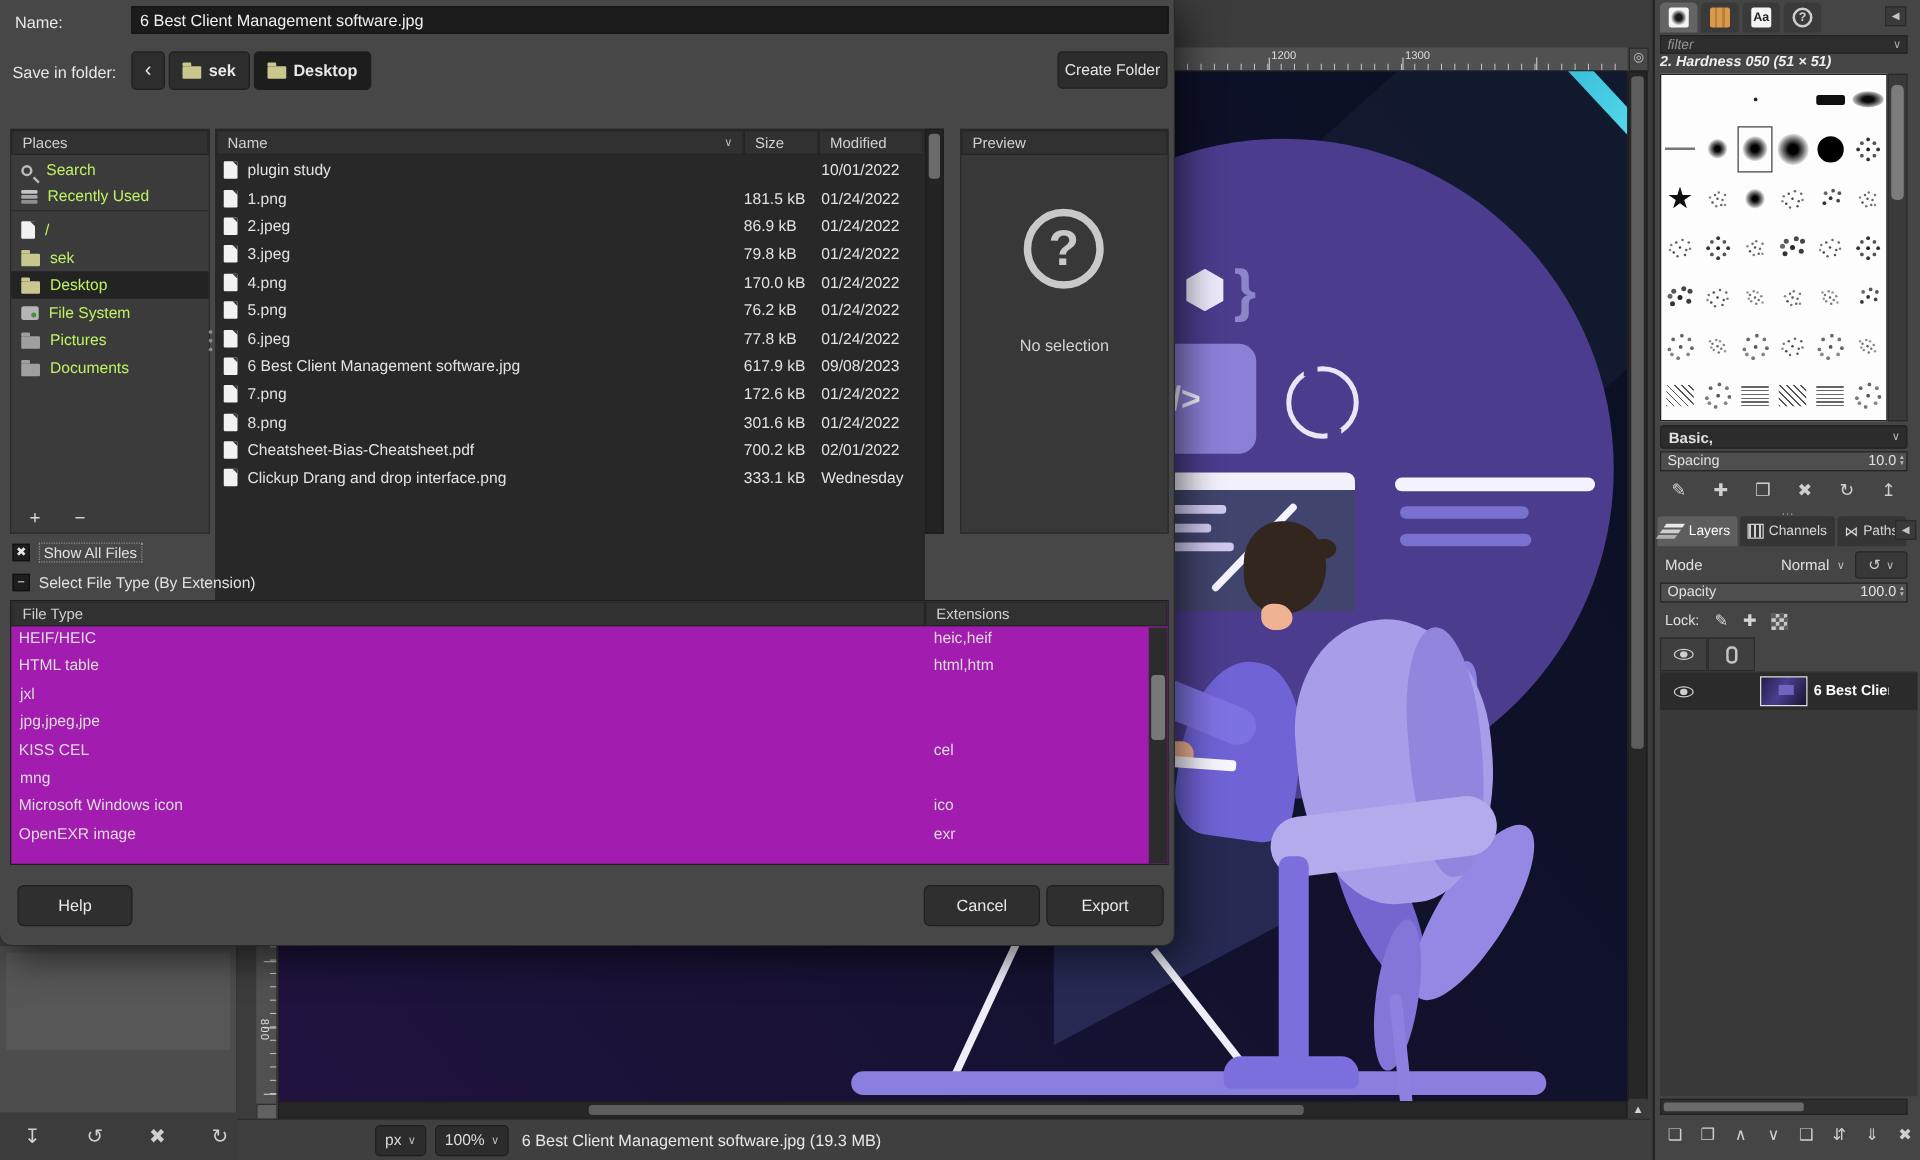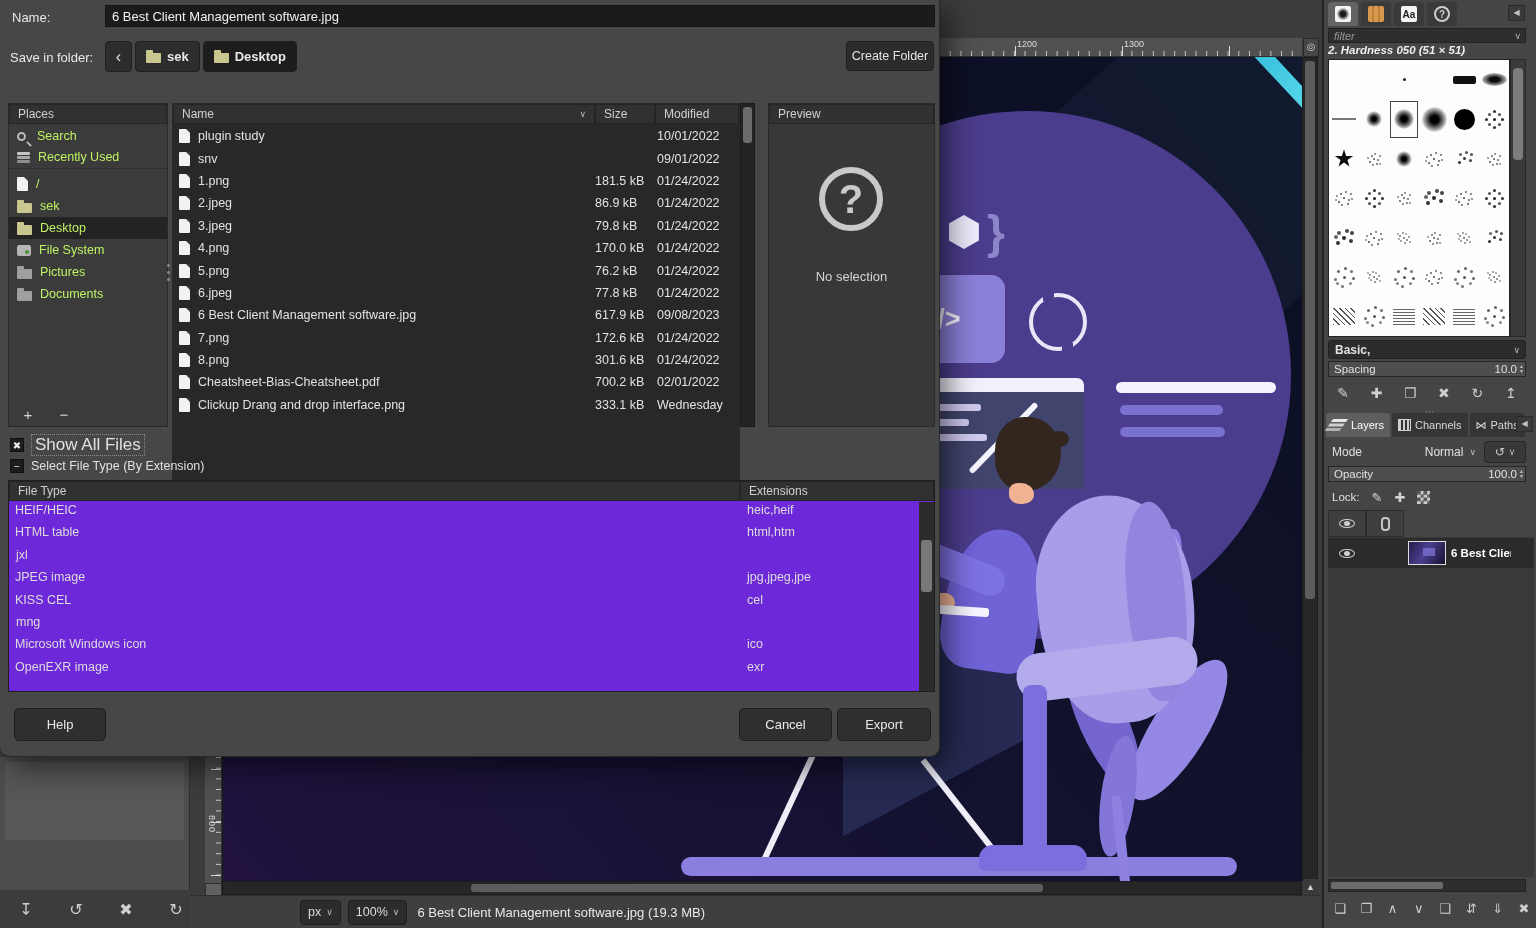--- a/index.html
+++ b/index.html
@@ -264,24 +264,24 @@
 
   .preview { left:768px; top:103px; width:167px; height:324px; background:#383838; border:1px solid #2a2a2a; }
   .preview-hdr { left:0; top:0; width:165px; height:20px; }
   .preview-q { left:50px; top:63px; width:64px; height:64px; border:6px solid #c9c9c9; border-radius:50%;
     color:#c9c9c9; font-size:40px; font-weight:bold; display:flex; align-items:center; justify-content:center; }
   .preview-empty { left:0; top:165px; width:165px; text-align:center; color:#d5d5d5; font-size:13px; }
 
   .checkrow { left:10px; top:434px; display:flex; align-items:center; gap:7px; }
   .checkbox { width:14px; height:14px; background:#1d1d1d; border:1px solid #111; color:#e8e8e8; font-size:10px;
     display:flex; align-items:center; justify-content:center; }
-  .focus-label { border:1px dotted #8a8a8a; padding:0 3px; font-size:17px; }
+  .focus-label { border:1px dotted #8a8a8a; padding:0 3px; font-size:12px; }
   .expander { left:10px; top:459px; display:flex; align-items:center; gap:7px; font-size:12.5px; }
 
-  .ftable { left:8px; top:480px; width:927px; height:212px; background:#6d28d9; border:1px solid #1e1e1e; overflow:hidden; }
+  .ftable { left:8px; top:480px; width:927px; height:212px; background:#a21caf; border:1px solid #1e1e1e; overflow:hidden; }
   .ft-hdr { left:0; top:0; width:925px; height:20px; display:flex; }
   .ft-hdr .htype { width:731px; } .ft-hdr .hext { flex:1; }
   .ft-rows { position:absolute; left:0; top:22px; width:908px; }
   .ftrow { height:22.4px; display:flex; font-size:12.5px; color:#dcdcdc; }
   .ftrow .ftype { width:731px; padding-left:6px; } .ftrow .fext { flex:1; padding-left:7px; }
   .ftscroll { left:910px; top:21px; width:15px; height:189px; background:#2c2c2c; }
   .ftscroll .thumb { position:absolute; left:2px; right:2px; top:38px; height:52px; background:#787878; border-radius:3px; }
 
   .dlg-btn { height:33px; background:#2f2f2f; border:1px solid #1f1f1f; border-radius:5px; color:#e8e8e8; font-size:13px;
     display:flex; align-items:center; justify-content:center; }
@@ -719,26 +719,20 @@
       </div>
       <div class="fl-rows">
 
           <div class="frow">
             <span class="fic ico-page"></span>
             <span class="fname">plugin study</span>
             <span class="fsize"></span>
             <span class="fmod">10/01/2022</span>
           </div>
 
-          <div class="frow">
-            <span class="fic ico-page"></span>
-            <span class="fname">snv</span>
-            <span class="fsize"></span>
-            <span class="fmod">09/01/2022</span>
-          </div>
 
           <div class="frow">
             <span class="fic ico-page"></span>
             <span class="fname">1.png</span>
             <span class="fsize">181.5 kB</span>
             <span class="fmod">01/24/2022</span>
           </div>
 
           <div class="frow">
             <span class="fic ico-page"></span>
@@ -853,21 +847,20 @@
           <div class="ftrow">
             <span class="ftype">HTML table</span>
             <span class="fext">html,htm</span>
           </div>
 
           <div class="ftrow">
             <span class="fext">jxl</span>
           </div>
 
           <div class="ftrow">
-            <span class="ftype">JPEG image</span>
             <span class="fext">jpg,jpeg,jpe</span>
           </div>
 
           <div class="ftrow">
             <span class="ftype">KISS CEL</span>
             <span class="fext">cel</span>
           </div>
 
           <div class="ftrow">
             <span class="fext">mng</span>

